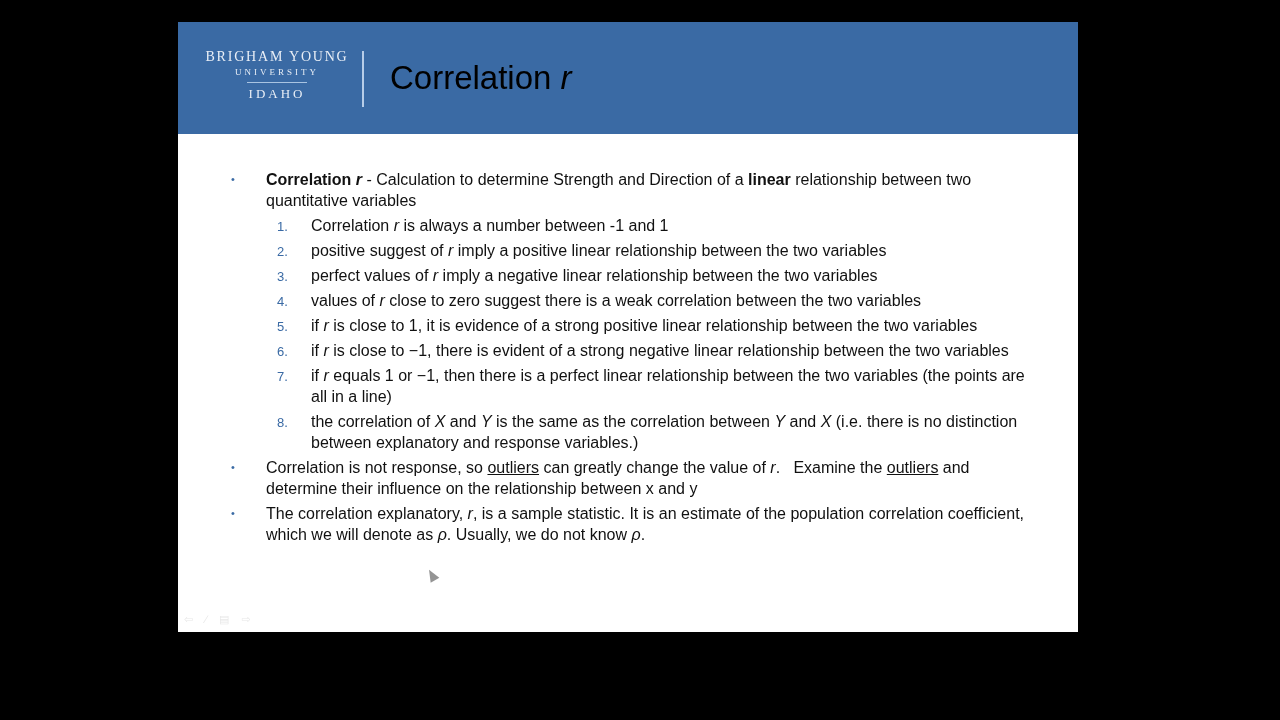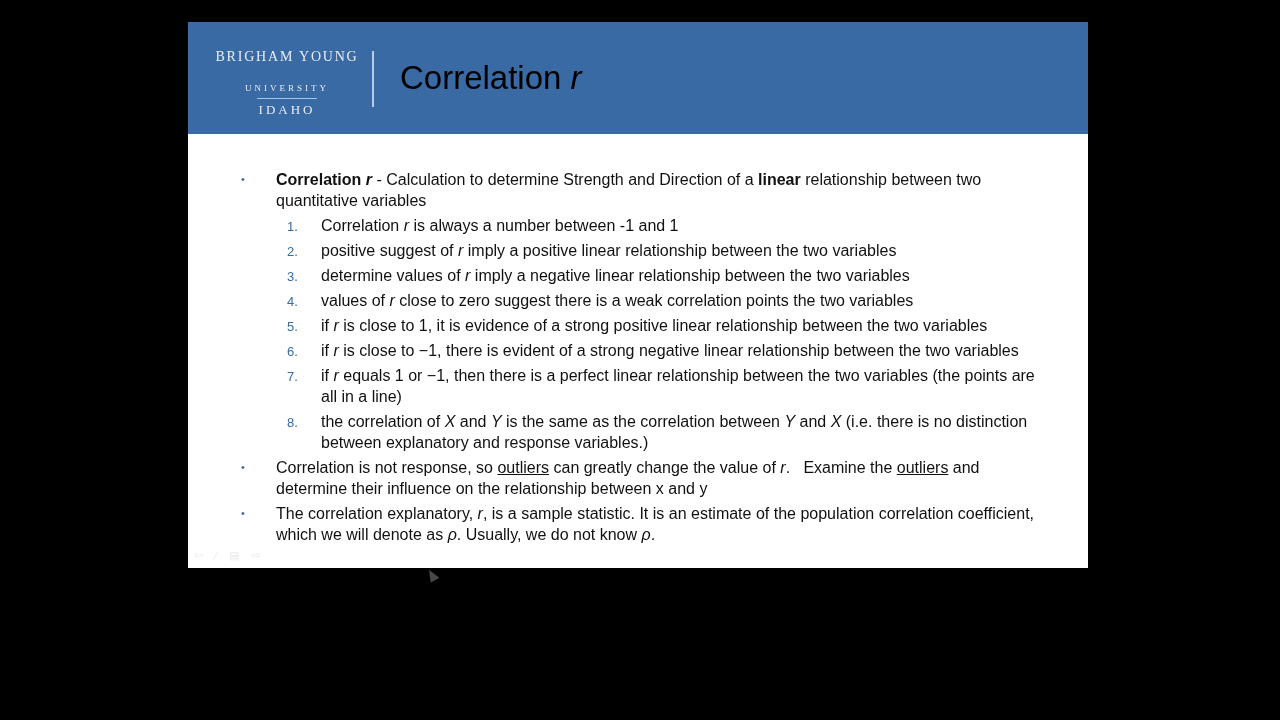--- a/index.html
+++ b/index.html
@@ -4,41 +4,41 @@
 <style>
   html, body {
     margin: 0; padding: 0;
     width: 1280px; height: 720px;
     background: #000000;
     overflow: hidden;
     font-family: "Liberation Sans", sans-serif;
   }
   .slide {
     position: absolute;
-    left: 188px; top: 22px;
-    width: 900px; height: 546px;
+    left: 178px; top: 22px;
+    width: 900px; height: 610px;
     background: #ffffff;
     overflow: hidden;
   }
   .header {
     position: absolute;
     left: 0; top: 0;
     width: 900px; height: 112px;
     background: #3a6aa4;
   }
   .logo {
     position: absolute;
     left: 24px; top: 26px;
     width: 150px;
     text-align: center;
     color: #e8eef6;
     font-family: "Liberation Serif", serif;
   }
   .logo .l1 { font-size: 14px; letter-spacing: 1.8px; line-height: 17px; }
-  .logo .l2 { font-size: 9px; letter-spacing: 3px; line-height: 14px; margin-top: 16px; }
+  .logo .l2 { font-size: 9px; letter-spacing: 3px; line-height: 14px; margin-top: 0; }
   .logo .rule { width: 60px; height: 1px; background: #a9c4e2; margin: 3px auto 3px auto; }
   .logo .l3 { font-size: 13px; letter-spacing: 3px; line-height: 16px; }
   .divider {
     position: absolute;
     left: 184px; top: 29px;
     width: 2px; height: 56px;
     background: #b7cde8;
   }
   .title {
     position: absolute;
@@ -120,22 +120,22 @@
   </div>
 
   <div class="content">
     <div class="bullet">
       <span class="dot">•</span>
       <b>Correlation </b><b><i>r</i></b><span>  - Calculation to determine Strength and Direction of a </span><b>linear</b><span> relationship between two quantitative variables</span>
 
       <div class="sublist">
         <div class="subitem"><span class="num">1.</span><span>Correlation </span><i>r</i><span> is always a number between -1 and 1</span></div>
         <div class="subitem"><span class="num">2.</span><span>positive suggest of </span><i>r</i><span> imply a positive linear relationship between the two variables</span></div>
-        <div class="subitem"><span class="num">3.</span><span>determine values of </span><i>r</i><span> imply a negative linear relationship between the two variables</span></div>
-        <div class="subitem"><span class="num">4.</span><span>values of </span><i>r</i><span> close to zero suggest there is a weak correlation points the two variables</span></div>
+        <div class="subitem"><span class="num">3.</span><span>perfect values of </span><i>r</i><span> imply a negative linear relationship between the two variables</span></div>
+        <div class="subitem"><span class="num">4.</span><span>values of </span><i>r</i><span> close to zero suggest there is a weak correlation between the two variables</span></div>
         <div class="subitem"><span class="num">5.</span><span>if </span><i>r</i><span> is close to 1, it is evidence of a strong positive linear relationship between the two variables</span></div>
         <div class="subitem"><span class="num">6.</span><span>if </span><i>r</i><span> is close to −1, there is evident of a strong negative linear relationship between the two variables</span></div>
         <div class="subitem"><span class="num">7.</span><span>if </span><i>r</i><span> equals 1 or −1, then there is a perfect linear relationship between the two variables (the points are all in a line)</span></div>
         <div class="subitem"><span class="num">8.</span><span>the correlation of </span><i>X</i><span> and </span><i>Y</i><span> is the same as the correlation between </span><i>Y</i><span> and </span><i>X</i><span> (i.e. there is no distinction between explanatory and response variables.)</span></div>
       </div>
     </div>
 
     <div class="bullet">
       <span class="dot">•</span>
       <span>Correlation is not response, so </span><span class="ul">outliers</span><span> can greatly change the value of </span><i>r</i><span style="white-space:pre-wrap">.   Examine the </span><span class="ul">outliers</span><span> and determine their influence on the relationship between x and y</span>

